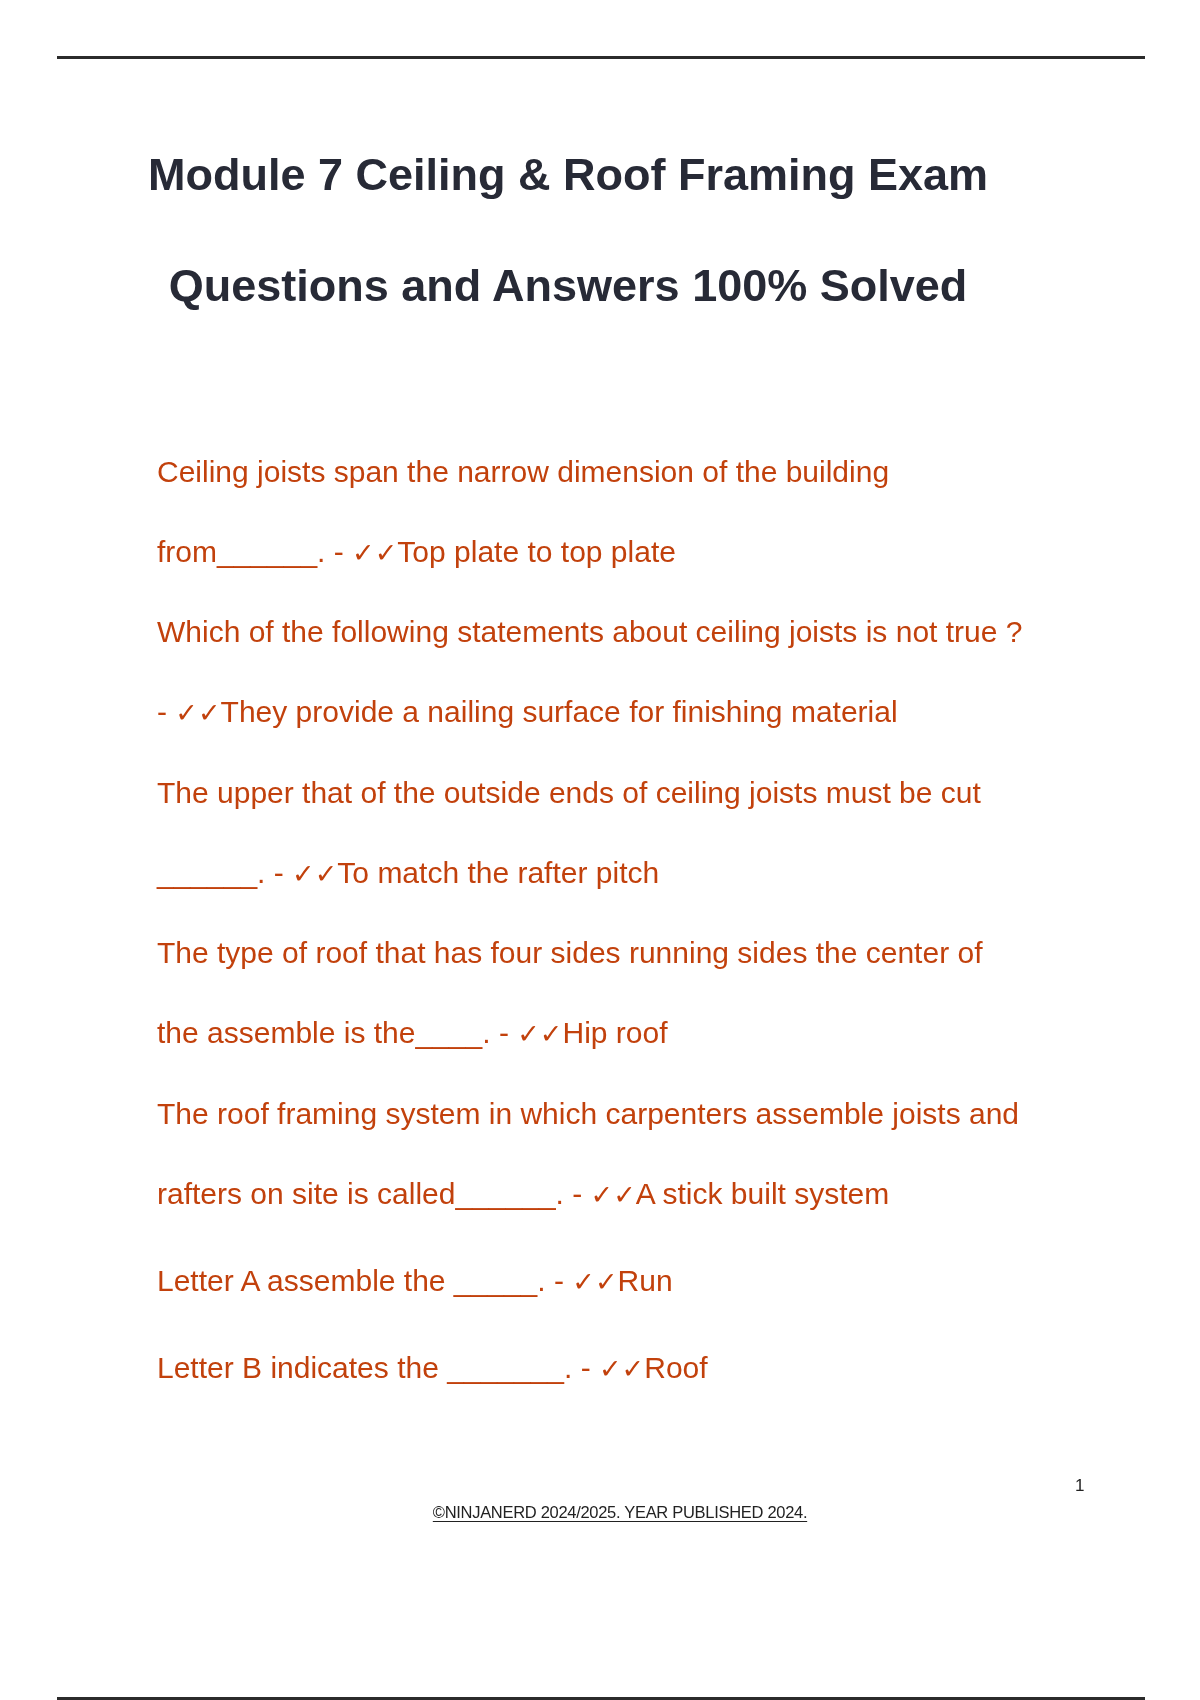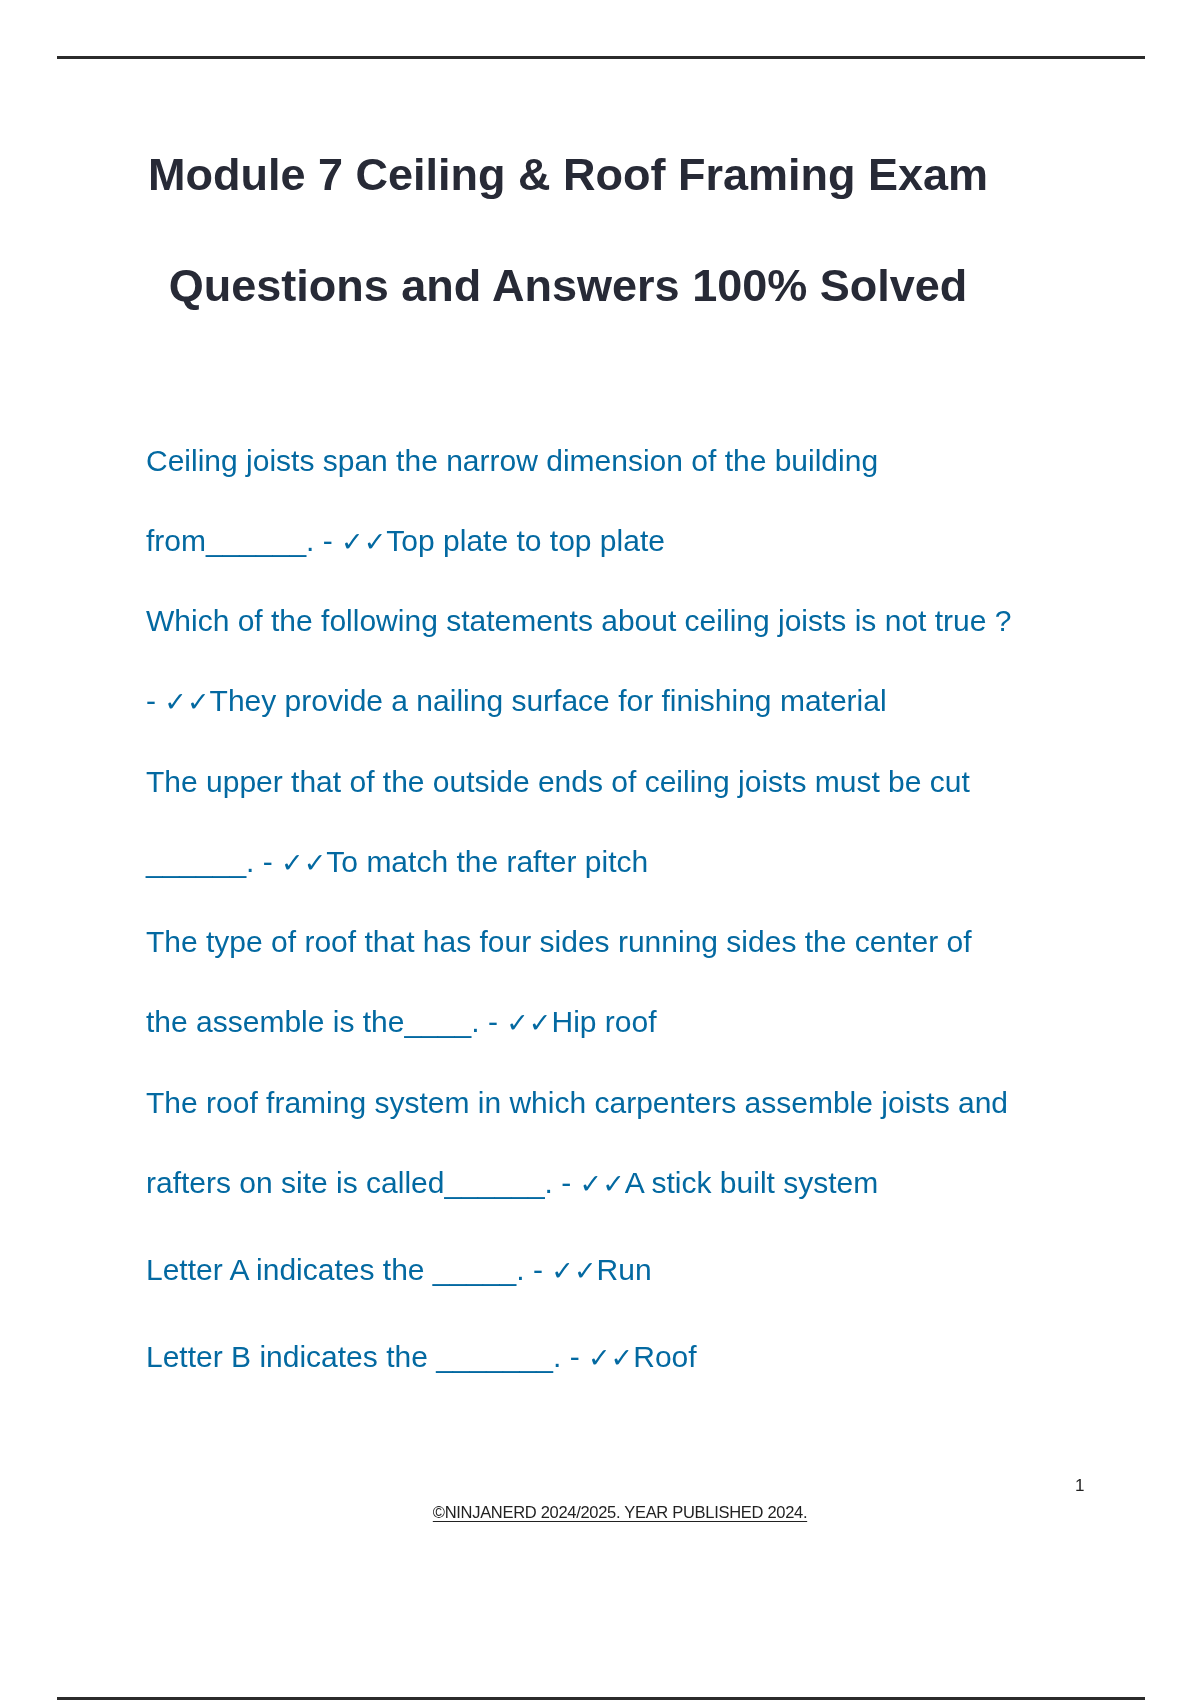--- a/index.html
+++ b/index.html
@@ -38,23 +38,23 @@
       line-height: 1;
     }
     .title.l1 { top: 152px; left: -32px; }
     .title.l2 { top: 263px; left: -32px; }
 
     .qa-line {
       position: absolute;
       left: 146px;
       font-size: 30px;
       line-height: 1;
-      color: #0369a1;
+      color: #c2410c;
       white-space: nowrap;
-      margin: 0;
+      margin: 11px;
     }
     .check {
       font-family: "DejaVu Sans", sans-serif;
       font-size: 27px;
     }
 
     .page-number {
       position: absolute;
       left: 1075px;
       top: 1476px;
@@ -93,21 +93,21 @@
 
   <p class="qa-line" style="top:767px">The upper that of the outside ends of ceiling joists must be cut</p>
   <p class="qa-line" style="top:847px"><span>______. - </span><span class="check">✓✓</span><span>To match the rafter pitch</span></p>
 
   <p class="qa-line" style="top:927px">The type of roof that has four sides running sides the center of</p>
   <p class="qa-line" style="top:1007px"><span>the assemble is the____. - </span><span class="check">✓✓</span><span>Hip roof</span></p>
 
   <p class="qa-line" style="top:1088px">The roof framing system in which carpenters assemble joists and</p>
   <p class="qa-line" style="top:1168px"><span>rafters on site is called______. - </span><span class="check">✓✓</span><span>A stick built system</span></p>
 
-  <p class="qa-line" style="top:1255px"><span>Letter A indicates the _____. - </span><span class="check">✓✓</span><span>Run</span></p>
+  <p class="qa-line" style="top:1255px"><span>Letter A assemble the _____. - </span><span class="check">✓✓</span><span>Run</span></p>
 
   <p class="qa-line" style="top:1342px"><span>Letter B indicates the _______. - </span><span class="check">✓✓</span><span>Roof</span></p>
 </div>
 
 <div class="page-number">1</div>
 <div class="copyright">©NINJANERD 2024/2025. YEAR PUBLISHED 2024.</div>
 
 <div class="rule bottom"></div>
 
 </body></html>

